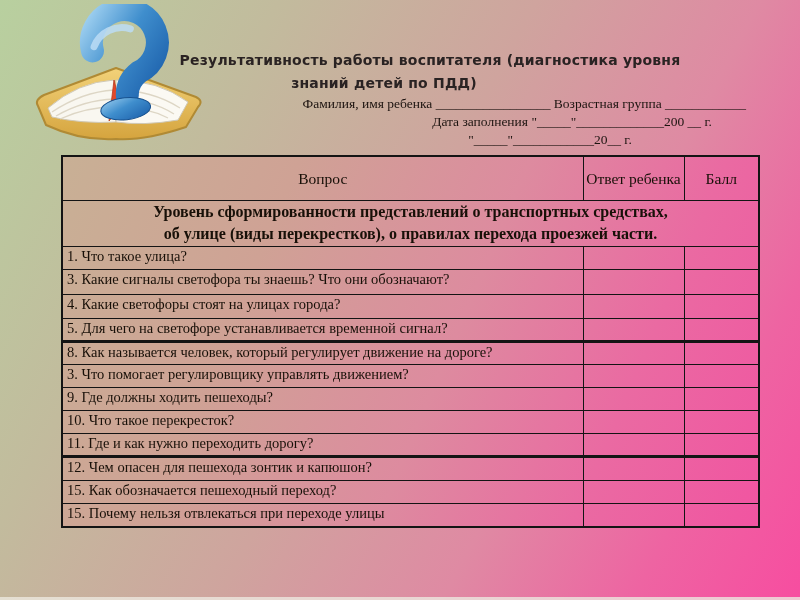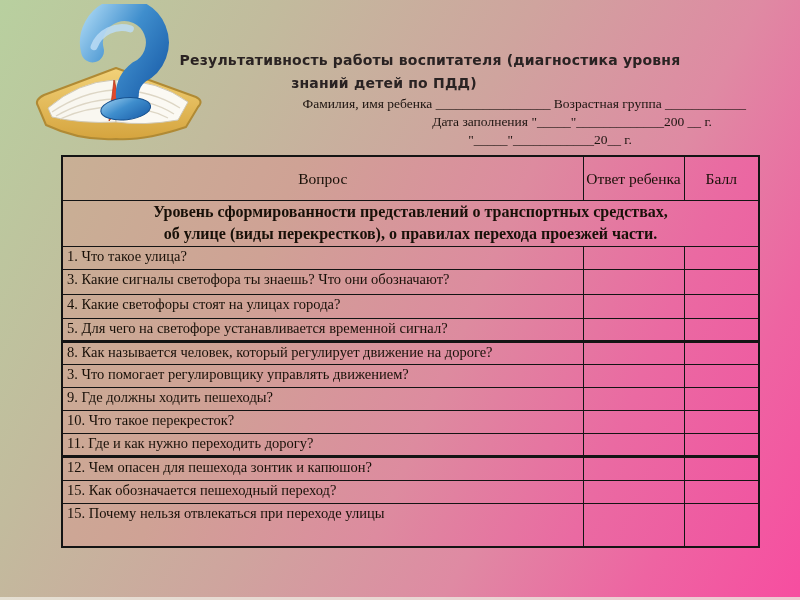--- a/index.html
+++ b/index.html
@@ -36,21 +36,21 @@
   table.diag{border:2px solid #141414;}
   table.diag td,table.diag th{border:1px solid #141414;color:#181008;
     padding:0;vertical-align:middle;font-weight:normal;}
   tr.hdr{height:44px;padding-left:36px;}
   tr.hdr th{font-size:15.5px;text-align:center;line-height:1.25;}
   tr.section{height:46px;}
   tr.section td{font-weight:bold;font-size:16px;text-align:center;line-height:1.35;}
   tr.qrow{height:23px;}
   tr.qrow td.q{font-size:14.5px;padding:1px 2px 0 4px;vertical-align:top;
     white-space:nowrap;overflow:hidden;}
-  tr.r3{height:25px;} tr.r4{height:24px;} tr.r12{height:24px;} tr.r15{height:44px;}
+  tr.r3{height:25px;} tr.r4{height:24px;} tr.r12{height:24px;} tr.r15{height:24px;}
   tr.thick td{border-top-width:3px;}
 </style>
 </head>
 <body>
 
 <div class="slide">
 
   <svg class="clipart" viewBox="0 0 184 142">
     <defs>
       <linearGradient id="qg" x1="0" y1="0" x2="1" y2="1">

